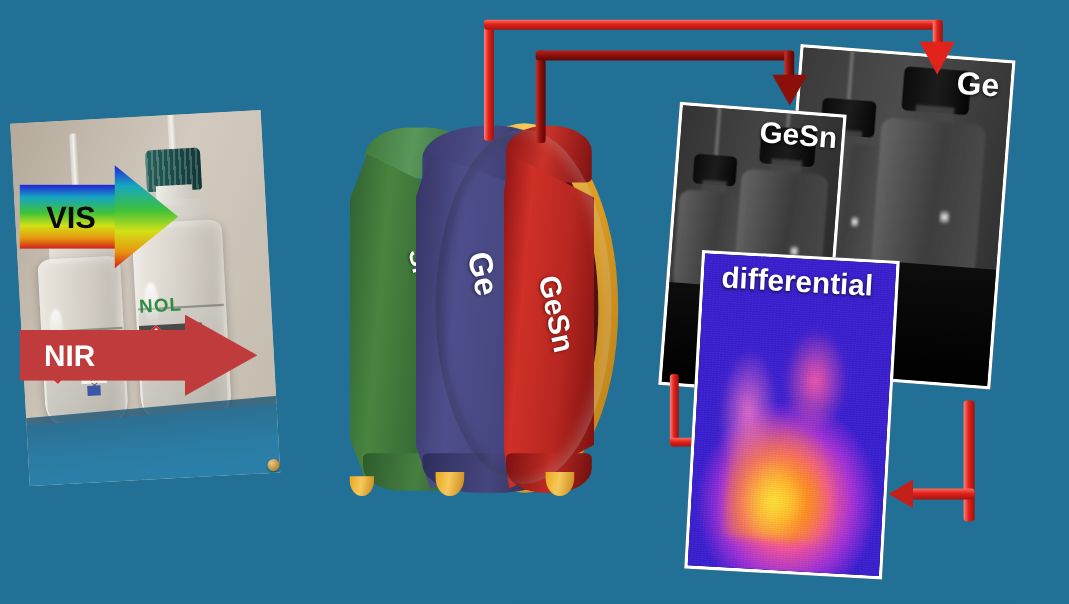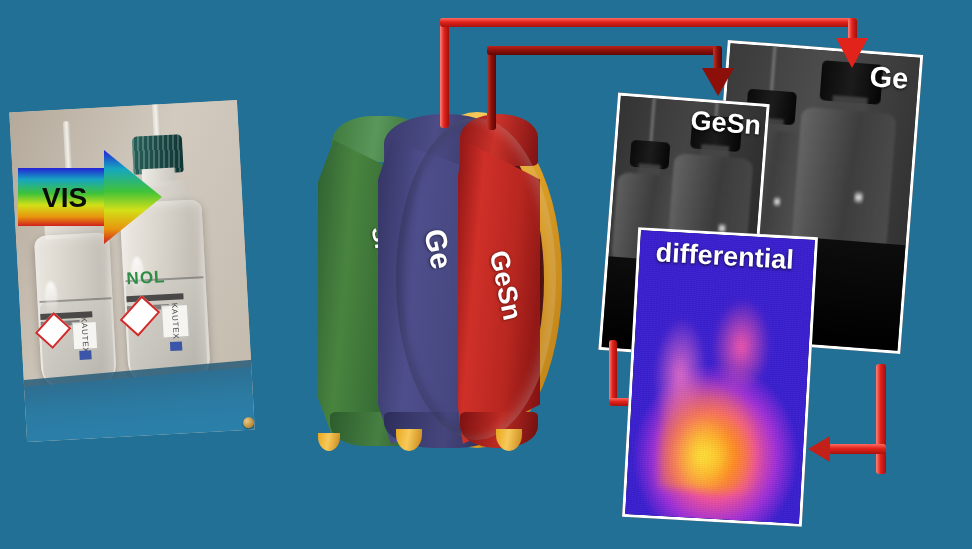--- a/index.html
+++ b/index.html
@@ -476,20 +476,25 @@
       <div class="screw"></div>
     </div>
   </div>
 
   <div id="vis-wrap" class="nosel">
     <div class="vis-rect"></div>
     <div class="vis-head-grad"></div>
     <div class="vis-text">VIS</div>
   </div>
 
+  <div id="nir-wrap" class="nosel">
+    <div class="rect"></div>
+    <div class="head"></div>
+    <div class="txt">NIR</div>
+  </div>
 
 
   <div id="stack" class="nosel">
 
     <div id="ring-outer"></div>
     <div id="ring-inner"></div>
 
     <div id="si-layer" class="layer">
       <div class="top-face"></div>
       <div class="front"></div>

